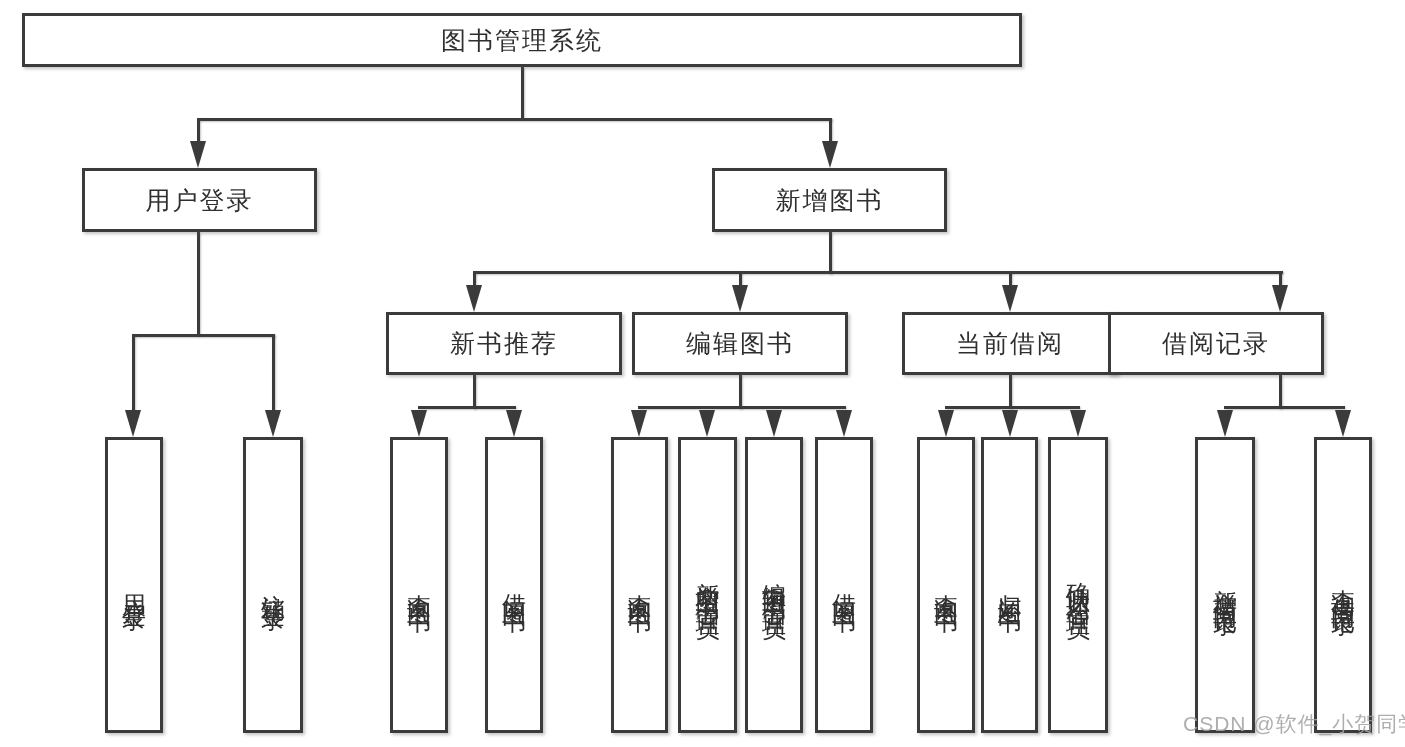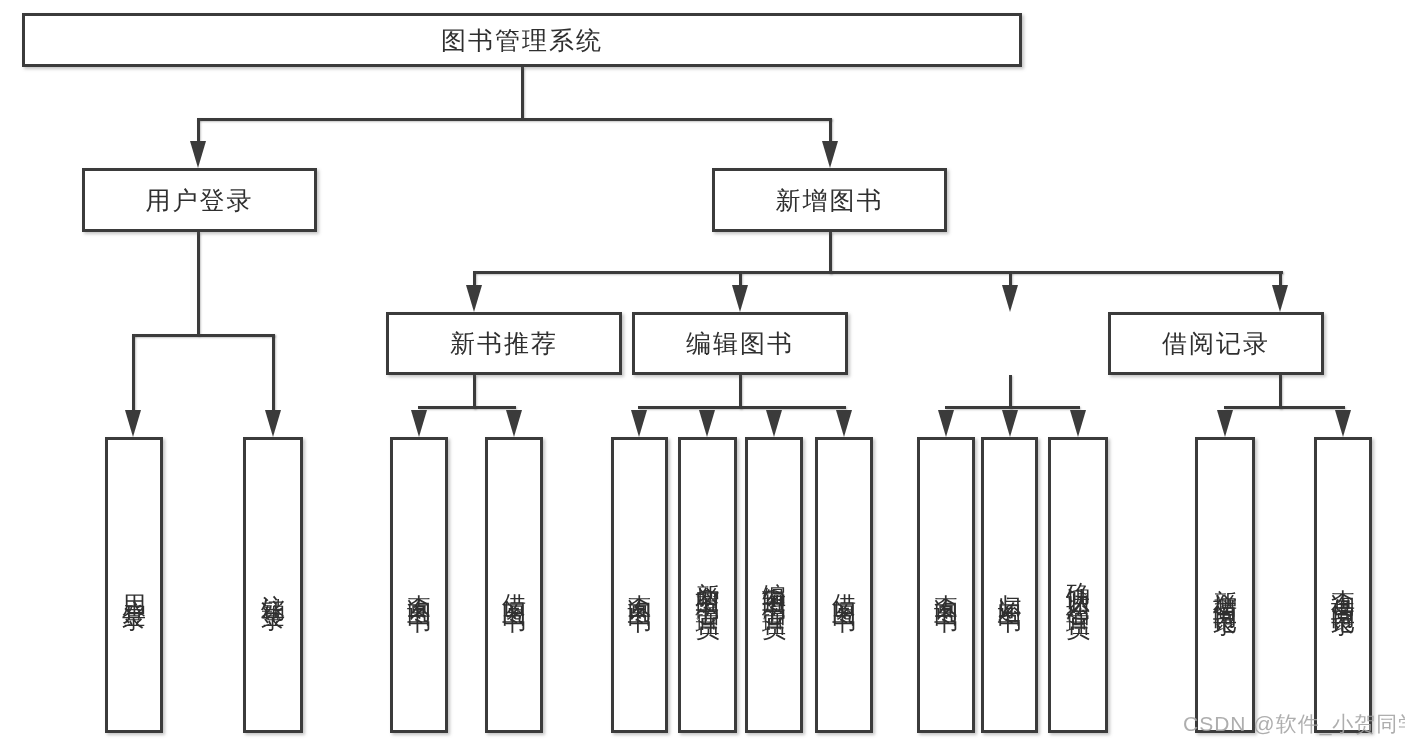--- a/index.html
+++ b/index.html
@@ -102,20 +102,23 @@
   <div class="arrow" style="left:1002px;top:285px"></div>
   <div class="vline" style="left:1278.5px;top:271px;height:17px"></div>
   <div class="arrow" style="left:1272px;top:285px"></div>
 
   <div class="box" style="left:386px;top:312px;width:236px;height:63px">
     <span class="hlabel">新书推荐</span>
   </div>
   <div class="box" style="left:632px;top:312px;width:216px;height:63px">
     <span class="hlabel">编辑图书</span>
   </div>
+  <div class="box" style="left:902px;top:312px;width:216px;height:63px">
+    <span class="hlabel">当前借阅</span>
+  </div>
   <div class="box" style="left:1108px;top:312px;width:216px;height:63px">
     <span class="hlabel">借阅记录</span>
   </div>
 
   <div class="vline" style="left:472.5px;top:375px;height:34px"></div>
   <div class="hline" style="left:417.5px;top:406px;width:98px"></div>
   <div class="arrow" style="left:411px;top:410px"></div>
   <div class="arrow" style="left:506px;top:410px"></div>
 
   <div class="vline" style="left:738.5px;top:375px;height:34px"></div>

